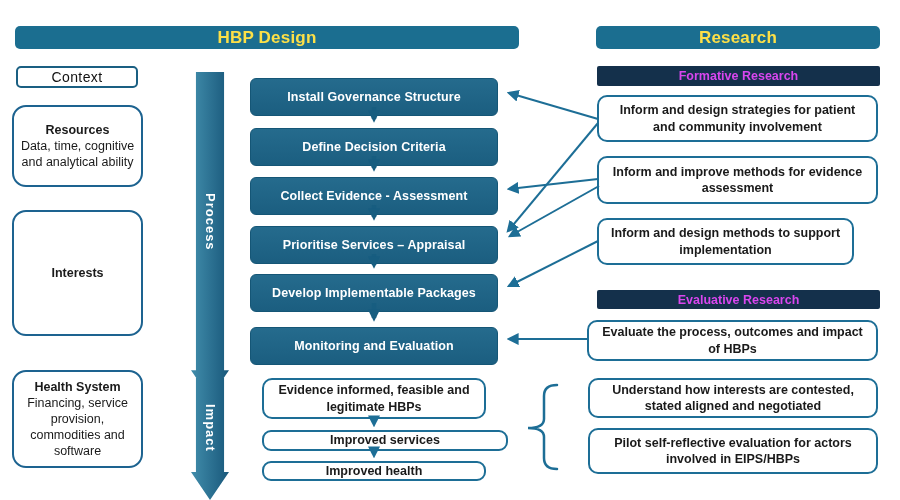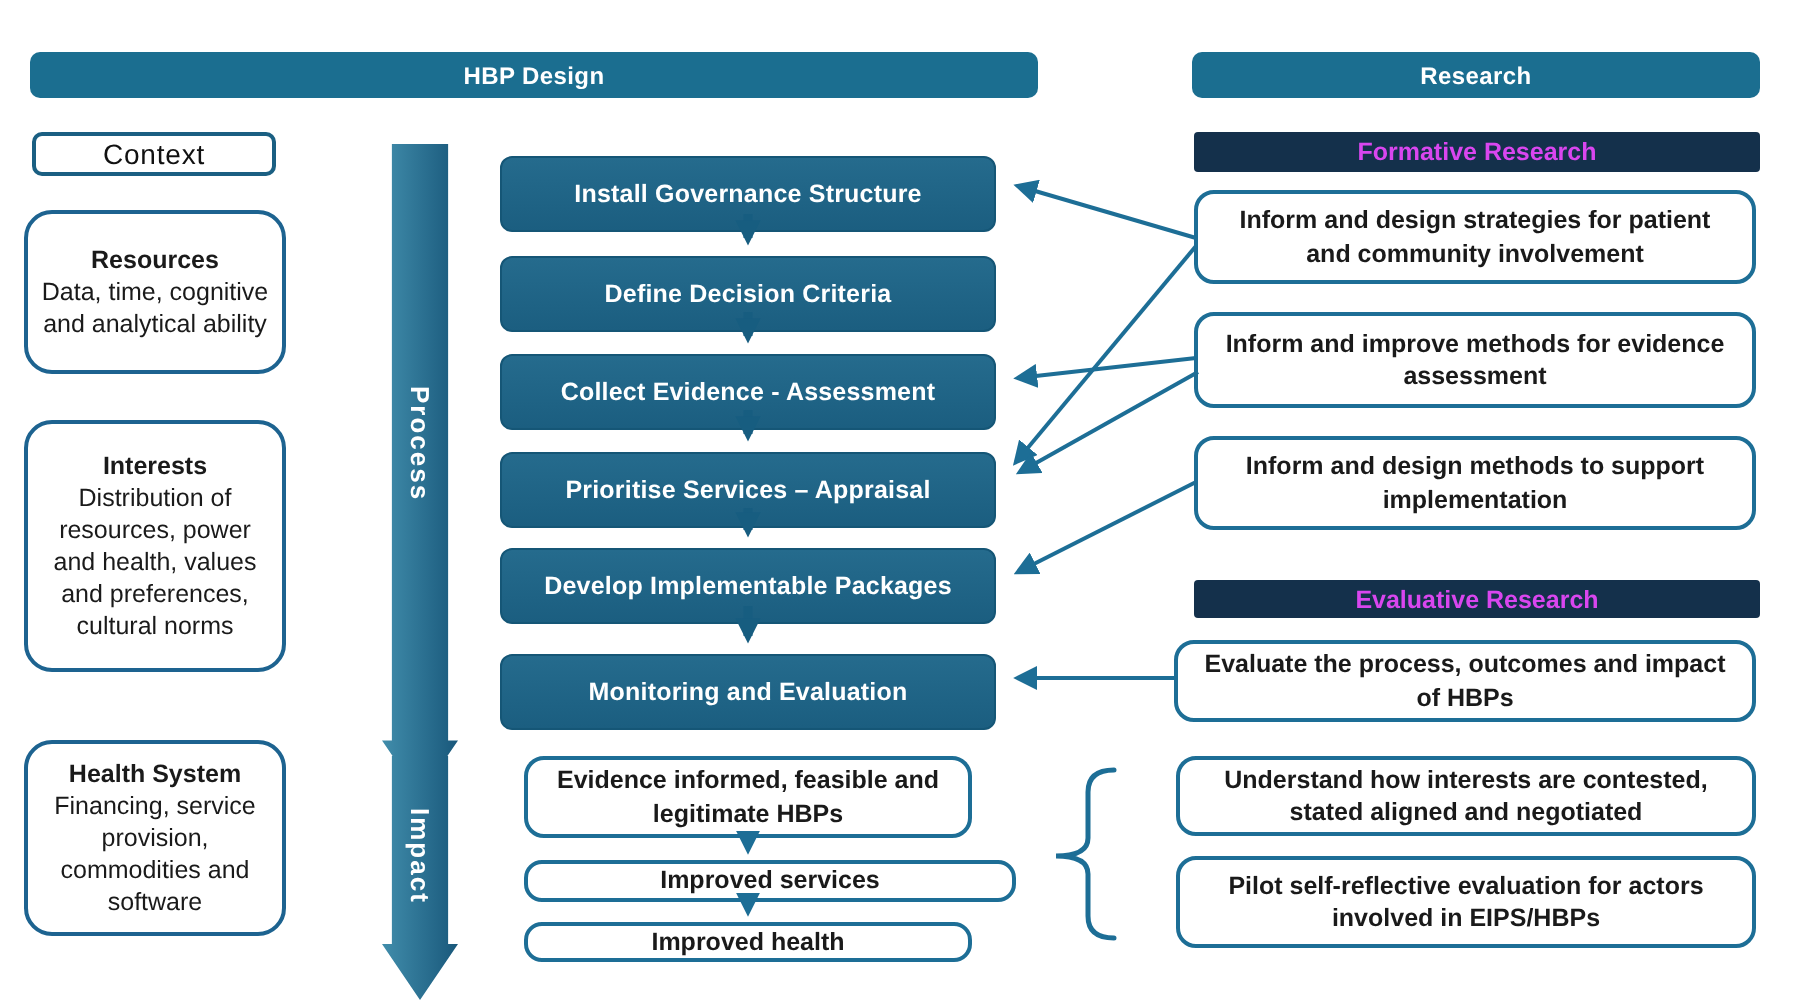--- a/index.html
+++ b/index.html
@@ -3,23 +3,23 @@
 <meta charset="utf-8">
 <style>
   html,body{margin:0;padding:0;background:#ffffff;}
   .canvas{
     position:relative;width:900px;height:500px;background:#ffffff;overflow:hidden;
     font-family:"Liberation Sans", sans-serif;color:#1a1a1a;
   }
   .abs{position:absolute;box-sizing:border-box;}
   
   .hdr{
-    background:#1b6e90;border-radius:5px;color:#ffffff;
+    background:#1b6e90;border-radius:5px;color:#fde047;
     display:flex;align-items:center;justify-content:center;
-    font-size:12px;font-weight:600;letter-spacing:.2px;
+    font-size:17px;font-weight:600;letter-spacing:.2px;
   }
   
   .navybar{
     background:#14304b;border-radius:2px;color:#d946ef;
     display:flex;align-items:center;justify-content:center;
     font-size:12.5px;font-weight:600;
   }
   
   .step{
     left:250px;width:248px;height:38px;border-radius:6px;
@@ -80,21 +80,20 @@
     <span>Context</span>
   </div>
 
   <div class="abs leftbox" style="left:12px;top:105px;width:131px;height:82px;">
     <span class="t">Resources</span>
     <span>Data, time, cognitive and analytical ability</span>
   </div>
 
   <div class="abs leftbox" style="left:12px;top:210px;width:131px;height:126px;">
     <span class="t">Interests</span>
-    <span>Distribution of resources, power and health, values and preferences, cultural norms</span>
   </div>
 
   <div class="abs leftbox" style="left:12px;top:370px;width:131px;height:98px;">
     <span class="t">Health System</span>
     <span>Financing, service provision, commodities and software</span>
   </div>
 
   <div class="varrow" id="process-arrow">
     <span class="vlabel">Process</span>
   </div>
@@ -134,21 +133,21 @@
   <div class="abs navybar" style="left:597px;top:66px;width:283px;height:20px;">
     <span>Formative Research</span>
   </div>
 
   <div class="abs wbox" style="left:597px;top:95px;width:281px;height:47px;">
     <span>Inform and design strategies for patient and community involvement</span>
   </div>
   <div class="abs wbox" style="left:597px;top:156px;width:281px;height:48px;">
     <span>Inform and improve methods for evidence assessment</span>
   </div>
-  <div class="abs wbox" style="left:597px;top:218px;width:281px;height:47px;">
+  <div class="abs wbox" style="left:597px;top:218px;width:257px;height:47px;">
     <span>Inform and design methods to support implementation</span>
   </div>
 
   <div class="abs navybar" style="left:597px;top:290px;width:283px;height:19px;">
     <span>Evaluative Research</span>
   </div>
 
   <div class="abs wbox" style="left:587px;top:320px;width:291px;height:41px;">
     <span>Evaluate the process, outcomes and impact of HBPs</span>
   </div>

